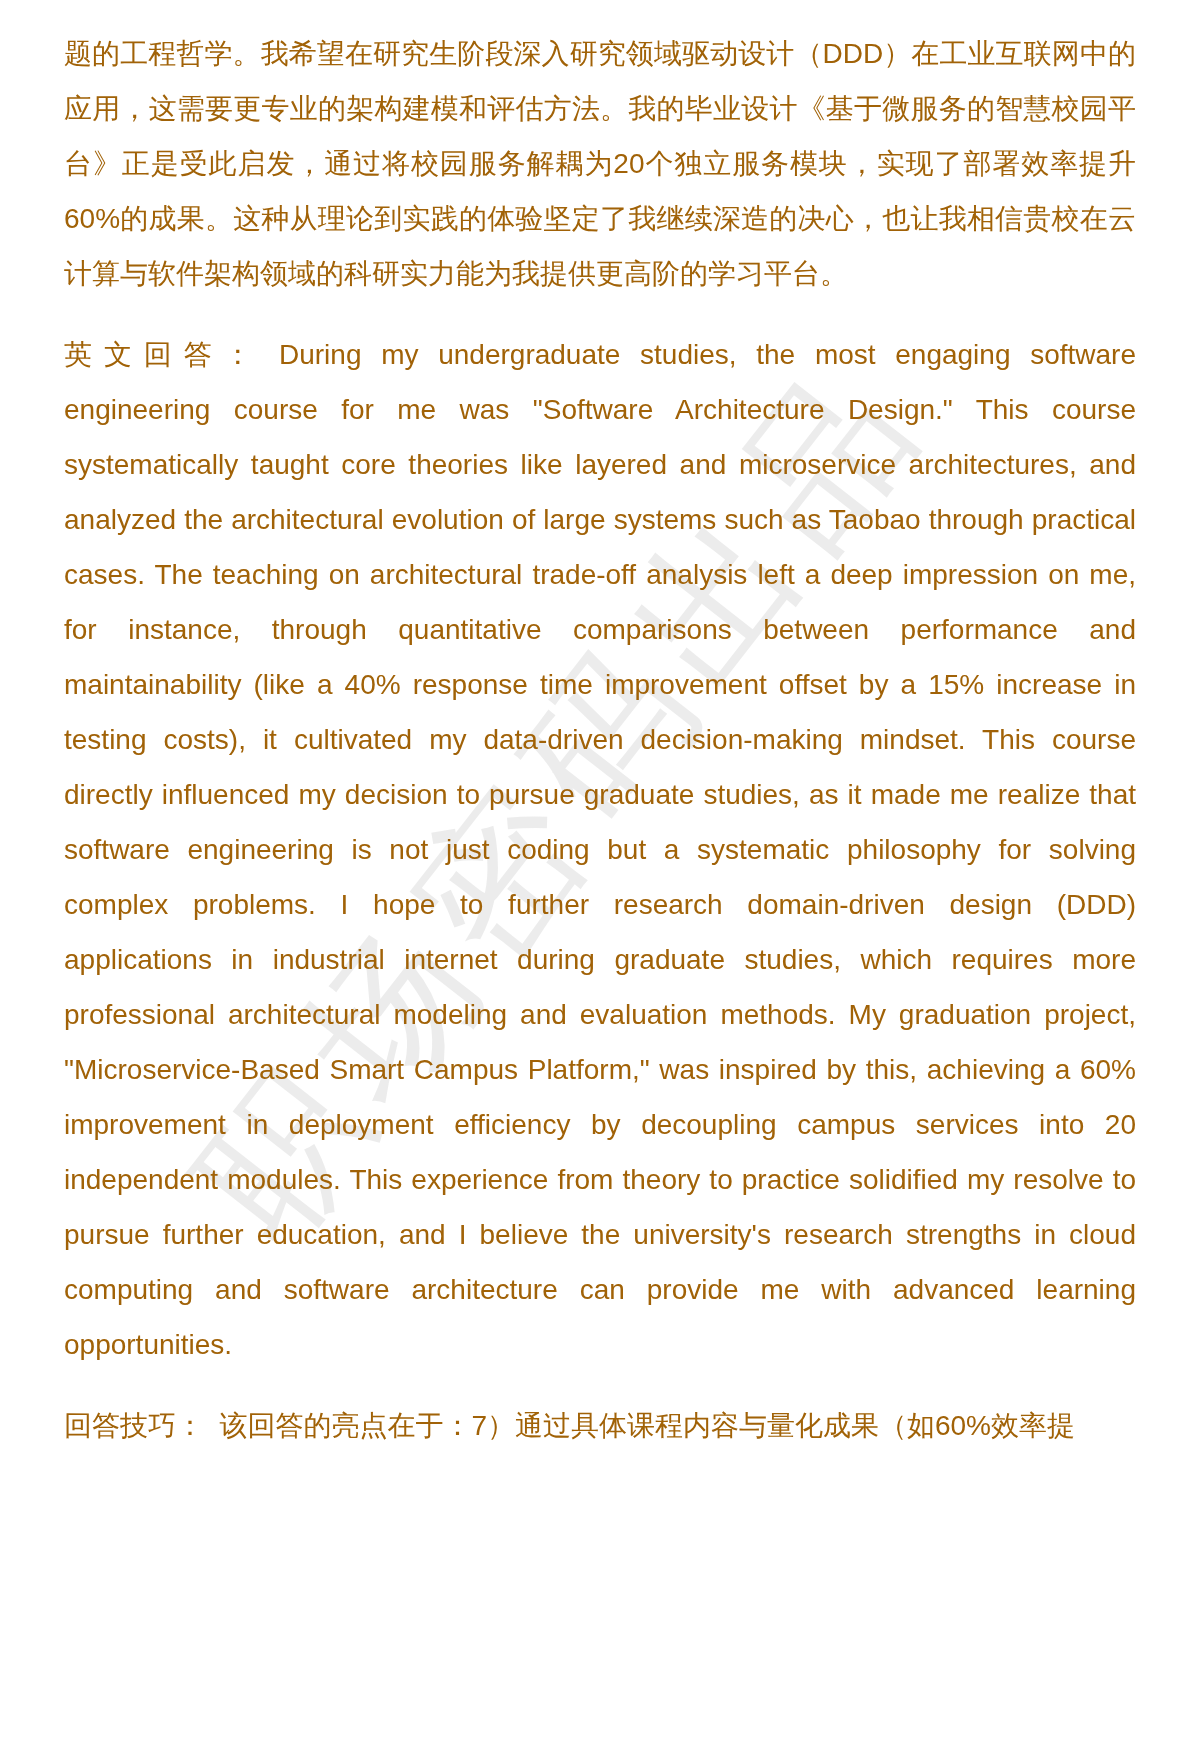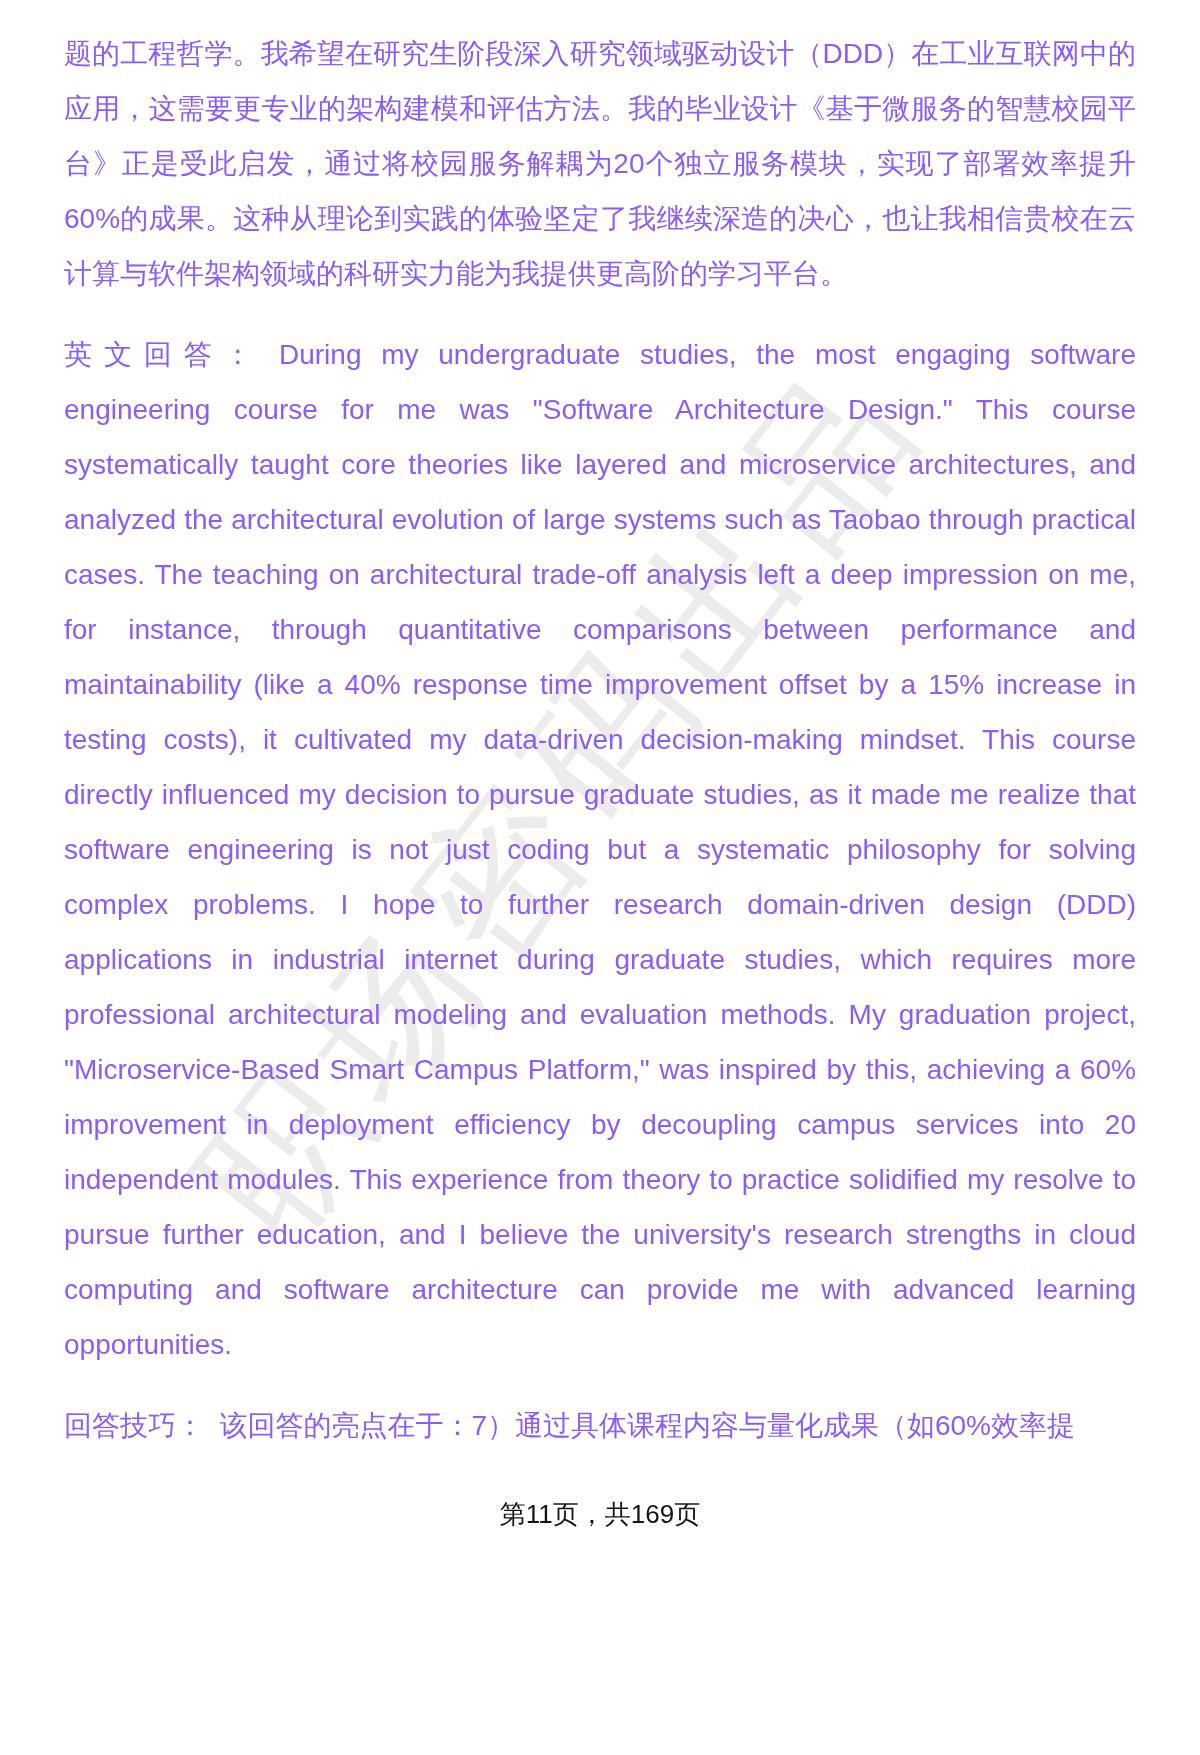--- a/index.html
+++ b/index.html
@@ -21,21 +21,21 @@
   }
   .content {
     position: relative;
     z-index: 1;
   }
   .para {
     font-size: 28px;
     line-height: 55px;
     text-align: justify;
     margin: 0 0 26px 0;
-    color: #8b5cf6;
+    color: #a16207;
     word-wrap: break-word;
   }
   .para .label {
     margin-right: 0.55em;
   }
   .para.tips {
     margin-bottom: 0;
     white-space: nowrap;
     overflow: hidden;
   }
@@ -74,15 +74,14 @@
   <div class="content">
 
     <p class="para">题的工程哲学。我希望在研究生阶段深入研究领域驱动设计（DDD）在工业互联网中的应用，这需要更专业的架构建模和评估方法。我的毕业设计《基于微服务的智慧校园平台》正是受此启发，通过将校园服务解耦为20个独立服务模块，实现了部署效率提升60%的成果。这种从理论到实践的体验坚定了我继续深造的决心，也让我相信贵校在云计算与软件架构领域的科研实力能为我提供更高阶的学习平台。</p>
 
     <p class="para"><span class="label">英文回答：</span><span>During my undergraduate studies, the most engaging software engineering course for me was "Software Architecture Design." This course systematically taught core theories like layered and microservice architectures, and analyzed the architectural evolution of large systems such as Taobao through practical cases. The teaching on architectural trade-off analysis left a deep impression on me, for instance, through quantitative comparisons between performance and maintainability (like a 40% response time improvement offset by a 15% increase in testing costs), it cultivated my data-driven decision-making mindset. This course directly influenced my decision to pursue graduate studies, as it made me realize that software engineering is not just coding but a systematic philosophy for solving complex problems. I hope to further research domain-driven design (DDD) applications in industrial internet during graduate studies, which requires more professional architectural modeling and evaluation methods. My graduation project, "Microservice-Based Smart Campus Platform," was inspired by this, achieving a 60% improvement in deployment efficiency by decoupling campus services into 20 independent modules. This experience from theory to practice solidified my resolve to pursue further education, and I believe the university's research strengths in cloud computing and software architecture can provide me with advanced learning opportunities.</span></p>
 
     <p class="para tips"><span class="label">回答技巧：</span><span>该回答的亮点在于：7）通过具体课程内容与量化成果（如60%效率提</span></p>
 
   </div>
 
-  <div class="footer">第11页，共169页</div>
 
 </div>
 
 </body></html>

